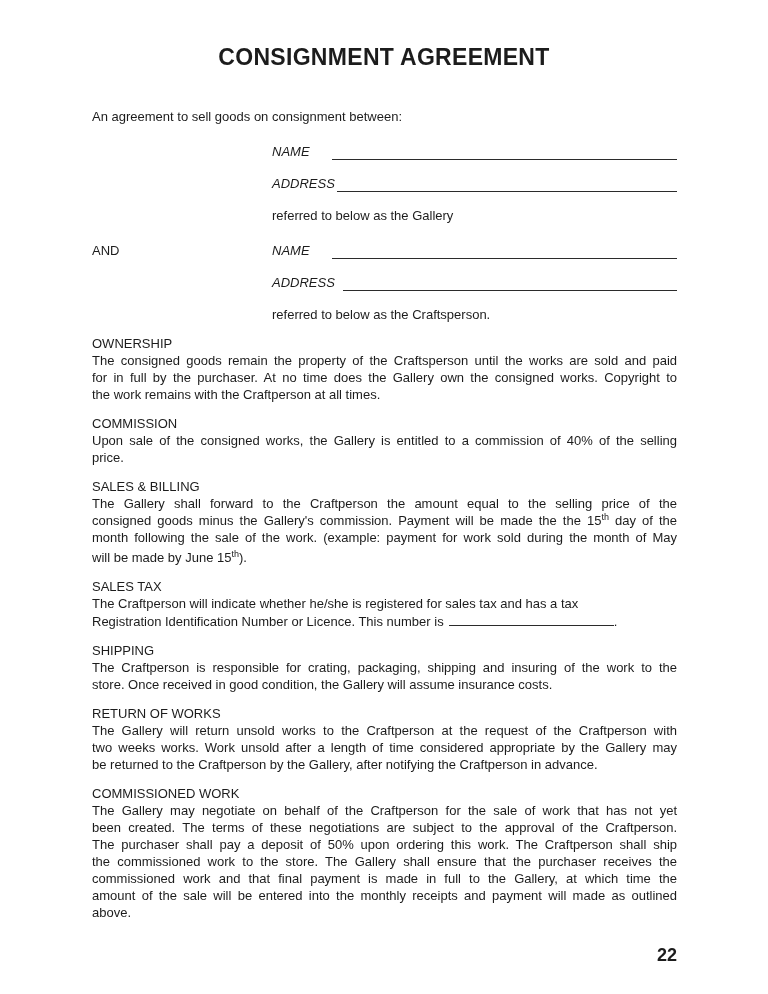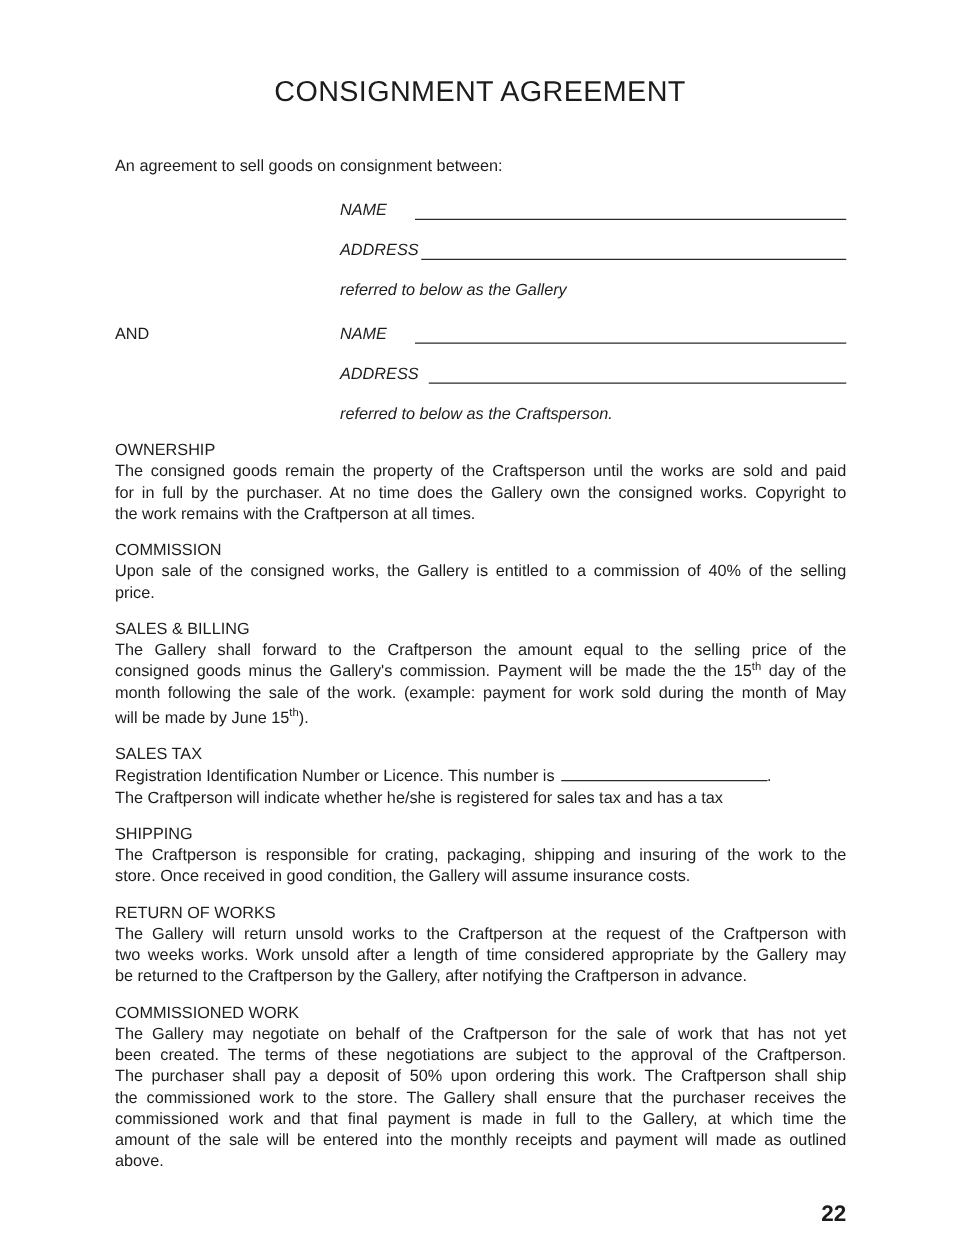--- a/index.html
+++ b/index.html
@@ -9,25 +9,25 @@
     background: #ffffff;
     color: #1c1c1c;
     font-family: "Liberation Sans", sans-serif;
     font-size: 13px;
     line-height: 17px;
     box-sizing: border-box;
     overflow: hidden;
     position: relative;
   }
   .title {
-    padding-top: 60px;
+    padding-top: 44px;
     text-align: center;
     font-size: 23px;
     line-height: 26px;
-    font-weight: normal;
+    font-weight: bold;
     letter-spacing: 0.3px;
   }
   .content {
     margin: 0 91px 0 92px; 
   }
   .intro { margin-top: 38px; }
 
   
   .form-block { position: relative; margin-left: 180px; margin-top: 18px; }
   .and {
@@ -38,21 +38,21 @@
   .form-row { display: flex; align-items: flex-end; height: 17px; margin-bottom: 15px; }
   .flabel { flex: none; font-style: italic; }
   .fline {
     flex: 1;
     height: 13px;
     border-bottom: 1.5px solid #2b2b2b;
   }
   .g22 { margin-left: 22px; }
   .g8  { margin-left: 8px; }
   .g2  { margin-left: 2px; }
-  .form-note { margin-bottom: 12px; font-style: italic; }
+  .form-note { margin-bottom: 12px; }
 
   
   .sections { margin-top: 11px; }
   .sec { margin-top: 12px; }
   .sec-heading { font-weight: normal; }
   .line { white-space: normal; }
   .j { text-align: justify; text-align-last: justify; }
   .tall { padding-top: 3px; }
   sup { font-size: 9px; line-height: 0; vertical-align: super; }
   .blank {
@@ -124,22 +124,22 @@
       <div class="sec">
         <div class="sec-heading">SALES &amp; BILLING</div>
         <div class="line j">The Gallery shall forward to the Craftperson the amount equal to the selling price of the</div>
         <div class="line j"><span>consigned goods minus the Gallery's commission. Payment will be made the the 15</span><sup>th</sup><span> day of the</span></div>
         <div class="line j">month following the sale of the work. (example: payment for work sold during the month of May</div>
         <div class="line tall"><span>will be made by June 15</span><sup>th</sup><span>).</span></div>
       </div>
 
       <div class="sec">
         <div class="sec-heading">SALES TAX</div>
+        <div class="line">The Craftperson will indicate whether he/she is registered for sales tax and has a tax</div>
         <div class="line"><span>Registration Identification Number or Licence. This number is</span><span class="blank"></span><span>.</span></div>
-        <div class="line">The Craftperson will indicate whether he/she is registered for sales tax and has a tax</div>
       </div>
 
       <div class="sec">
         <div class="sec-heading">SHIPPING</div>
         <div class="line j">The Craftperson is responsible for crating, packaging, shipping and insuring of the work to the</div>
         <div class="line">store. Once received in good condition, the Gallery will assume insurance costs.</div>
       </div>
 
       <div class="sec">
         <div class="sec-heading">RETURN OF WORKS</div>

